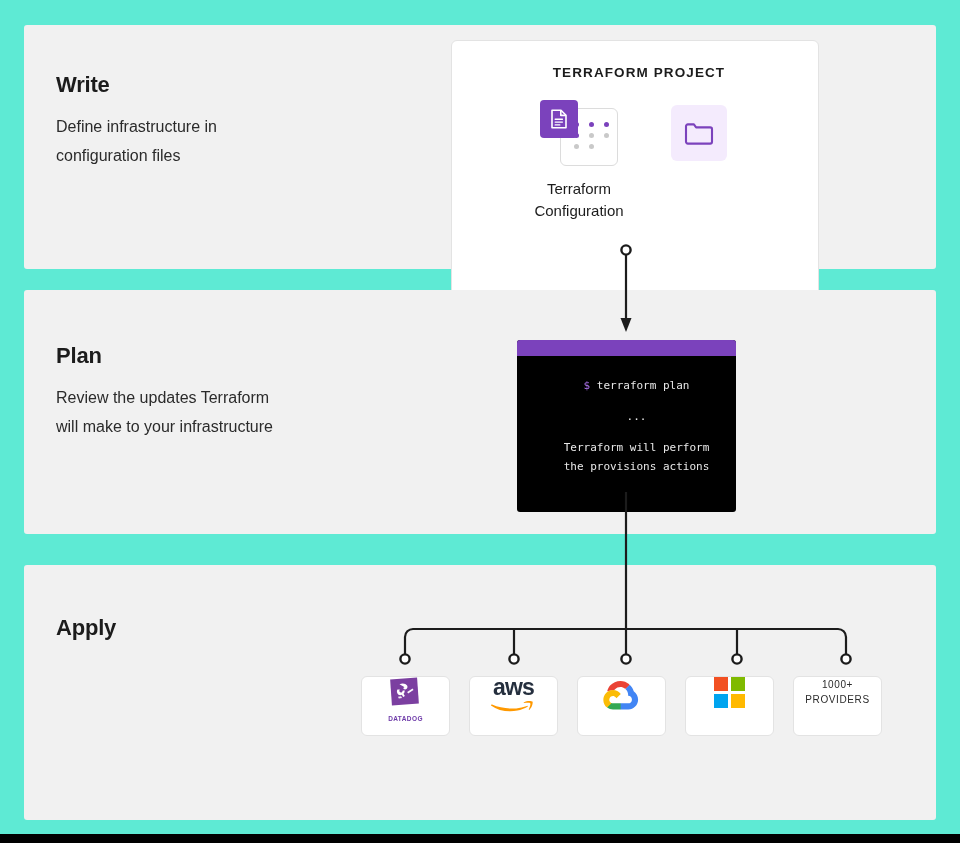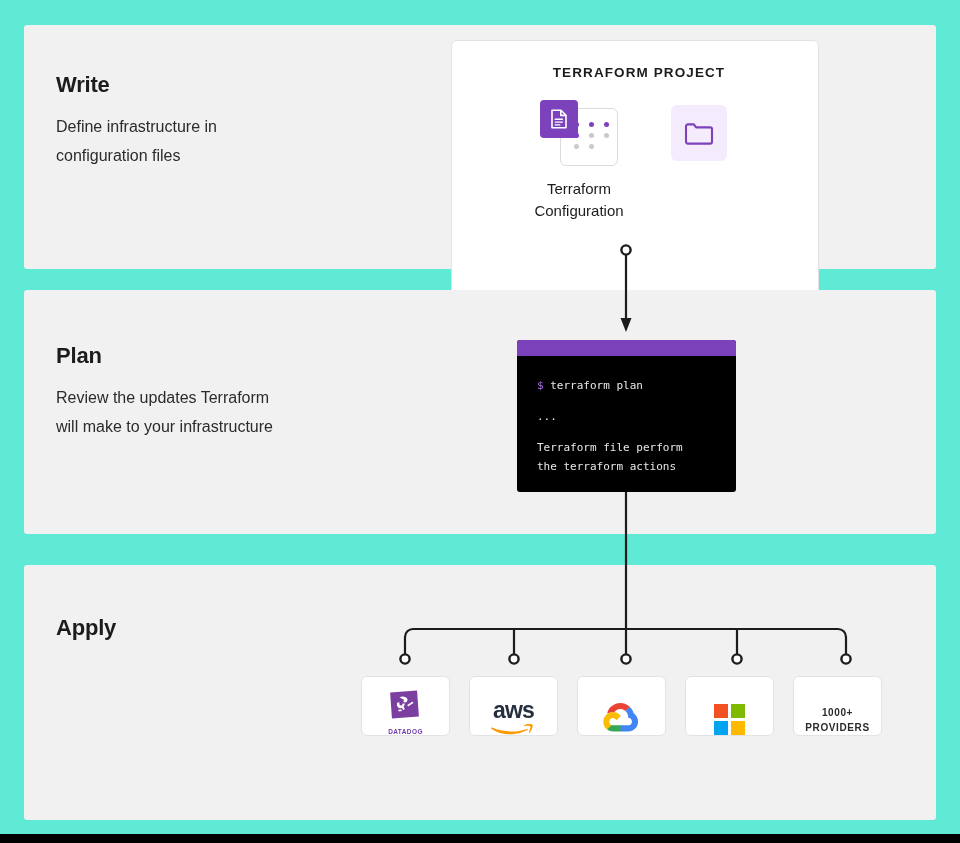--- a/index.html
+++ b/index.html
@@ -75,45 +75,45 @@
   
   .state-icon {
     width: 56px; height: 56px; margin: 5px auto 0;
     background:#f4ebfd; border-radius: 6px;
     display:flex; align-items:center; justify-content:center;
   }
 
   
   #terminal {
     position: absolute; left: 517px; top: 340px;
-    width: 219px; height: 152px;
-    background:#000; border-radius: 3px; overflow:hidden;
+    width: 219px; height: 172px;
+    background:#000; border-radius: 3px; overflow:hidden;text-align:center;
   }
   #terminal-titlebar { height: 16px; background:#7b42bc; }
   #terminal-body {
     padding: 20px 0 0 20px;
     font-family: "DejaVu Sans Mono", monospace;
     font-size: 11px; line-height: 19px; color:#e8e8e8;
   }
   #terminal-prompt-symbol { color:#a970e8; }
   .term-line { white-space: pre; }
   .term-gap { height: 12px; }
 
   
   #provider-row {
     position: absolute; left: 361px; top: 676px;
     display: flex; gap: 19px;
   }
   .provider-card {
     width: 89px; height: 60px;
     background:#fff; border:1px solid #e3e3e3; border-radius: 6px;
-    display:flex; align-items:flex-end; justify-content:center;
+    display:flex; align-items:flex-start; justify-content:center;
   }
   .providers-more {
-    font-size: 10px; font-weight: bold; letter-spacing: .6px;
+    font-size: 10px; font-weight: normal; letter-spacing: .6px;
     line-height: 15px; text-align:center; color:#2b2b2b;
   }
   
   .ms-logo { display:grid; grid-template-columns: 14px 14px; grid-template-rows: 14px 14px; gap: 3px; }
   .ms-logo span { display:block; }
   
   .dd-wrap { text-align:center; }
   .dd-label { font-size: 6.5px; font-weight: bold; letter-spacing:.4px; color:#6d39a8; margin-top:2px; }
 
   
@@ -185,22 +185,22 @@
     <div class="stage-desc">Review the updates Terraform will make to your infrastructure</div>
   </div>
 
   <div id="terminal">
     <div id="terminal-titlebar"></div>
     <div id="terminal-body">
       <div class="term-line"><span id="terminal-prompt-symbol">$</span><span> terraform plan</span></div>
       <div class="term-gap"></div>
       <div class="term-line">...</div>
       <div class="term-gap"></div>
-      <div class="term-line">Terraform file perform</div>
-      <div class="term-line">the terraform actions</div>
+      <div class="term-line">Terraform will perform</div>
+      <div class="term-line">the provisions actions</div>
     </div>
   </div>
 
   <div class="band" id="band-apply"></div>
   <div class="stage-text" style="top:615px;">
     <div class="stage-title">Apply</div>
   </div>
 
   <div id="provider-row">
 

